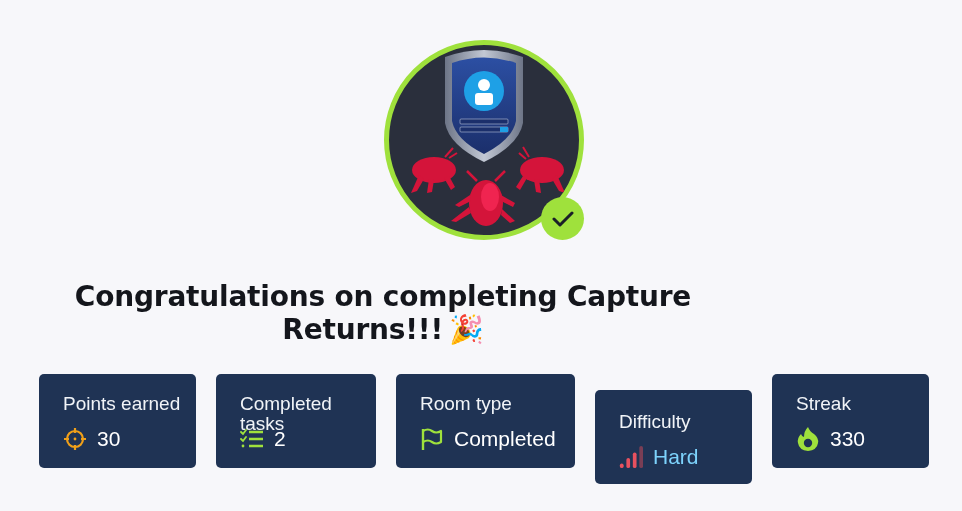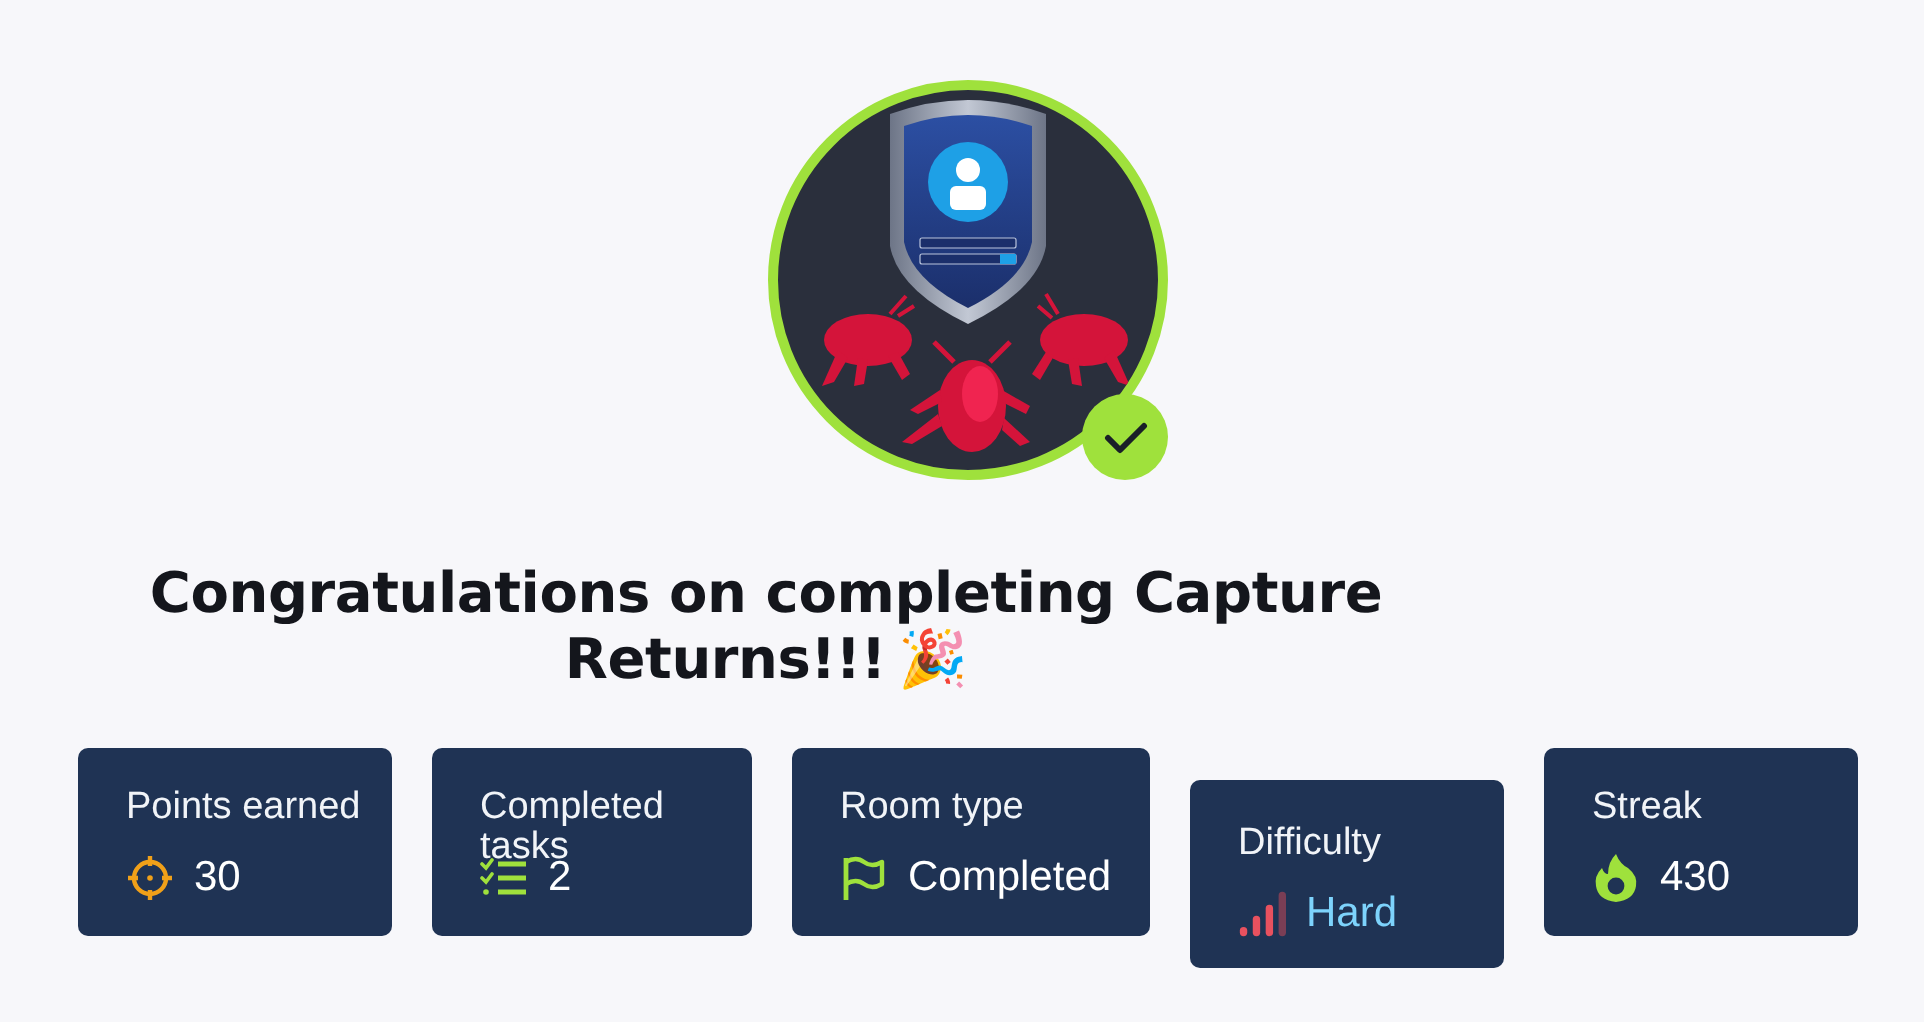--- a/index.html
+++ b/index.html
@@ -192,17 +192,17 @@
 
   <div class="card" id="card-streak">
     <div class="card-label">Streak</div>
     <div class="card-value-row">
       <span class="card-icon">
         <svg width="24" height="26" viewBox="0 0 24 26">
           <path d="M12 1 Q14 6 18 8 Q23 12 22 17 Q21 24 12 25 Q3 24 2 17 Q1 12 5 8 Q6 11 8 11 Q8 5 12 1 Z" fill="#9fe13c"></path>
           <circle cx="12" cy="17" r="4.2" fill="#1f3354"></circle>
         </svg>
       </span>
-      <span class="card-value">430</span>
+      <span class="card-value">330</span>
     </div>
   </div>
 
 </div>
 
 </body></html>

